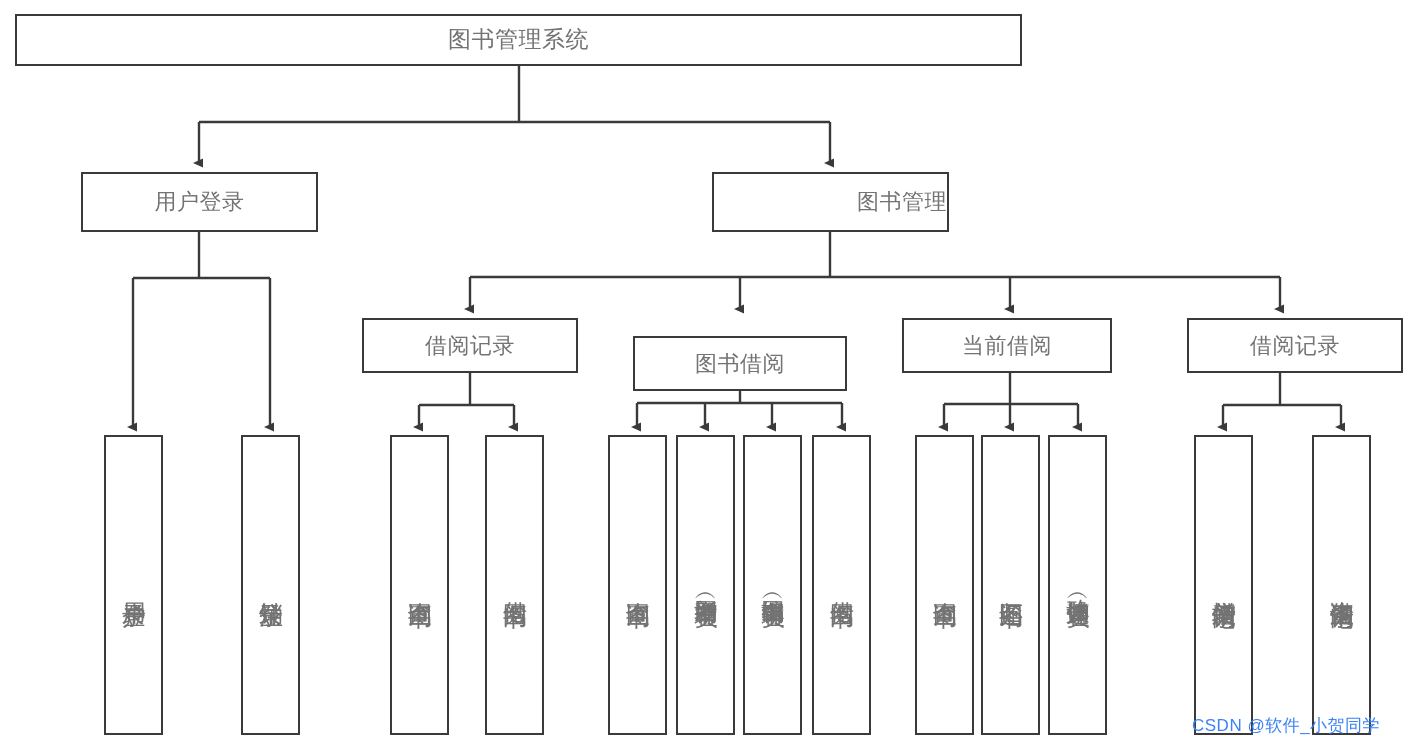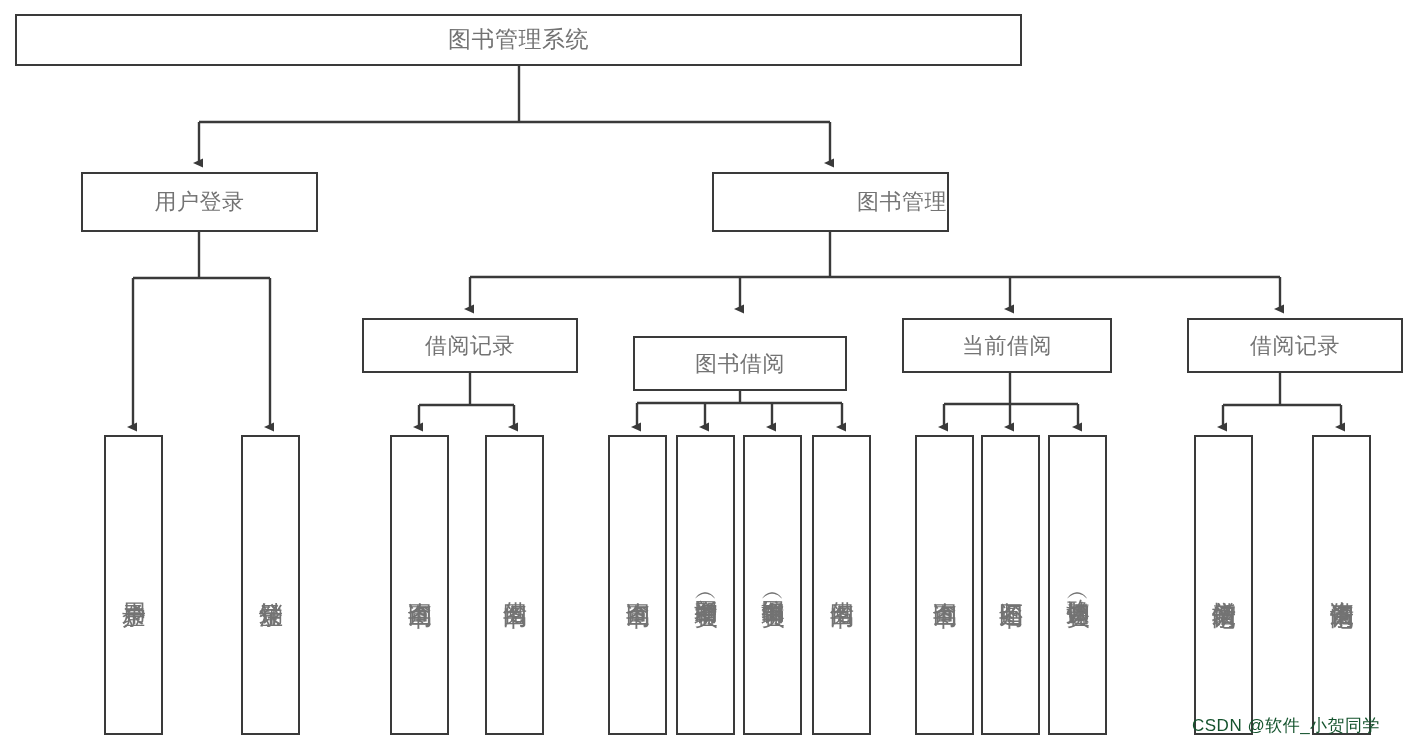--- a/index.html
+++ b/index.html
@@ -60,21 +60,21 @@
     font-size: 24px;
     line-height: 1.04;
     letter-spacing: 1px;
     margin: auto 0;
   }
   .node.v.tall .label {
     font-size: 23px;
   }
   .watermark {
     position: absolute;
-    color: #14532d;
+    color: #3b82f6;
     font-size: 17px;
     white-space: nowrap;
     z-index: 5;
     letter-spacing: 0.5px;
   }
 </style>
 </head>
 <body>
 
 <div id="canvas">

